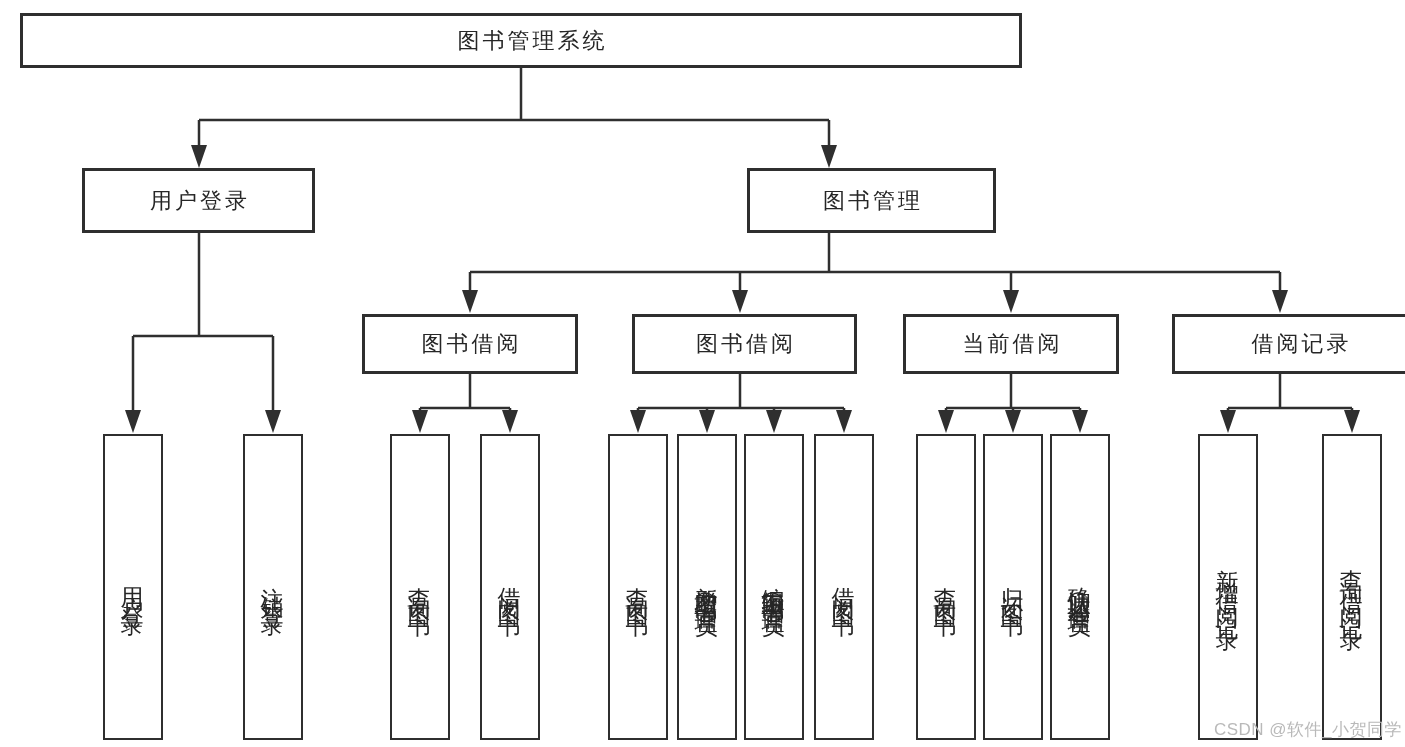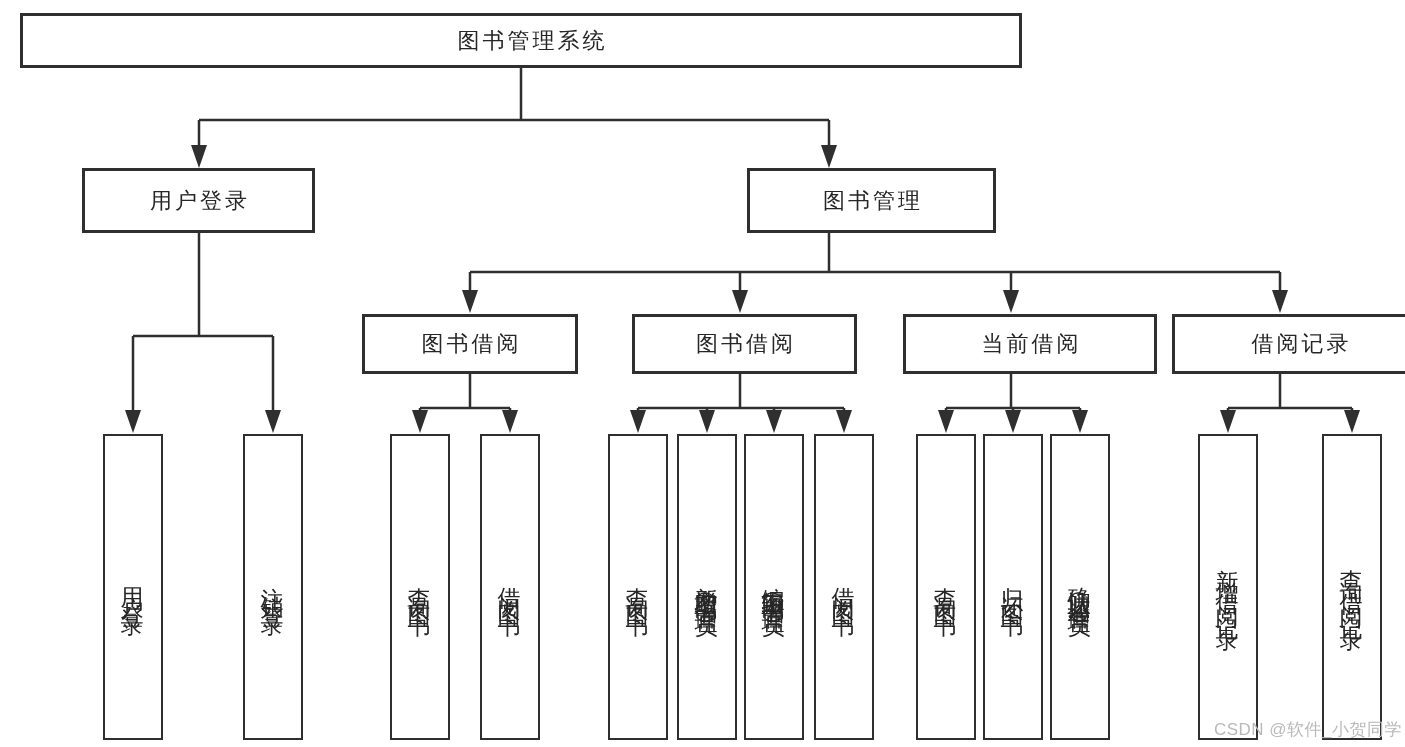--- a/index.html
+++ b/index.html
@@ -102,21 +102,21 @@
   <div class="box l2-box" style="left:710px; width:249px;margin-left:37px;">
     <span class="label">图书管理</span>
   </div>
 
   <div class="box l3-box" style="left:362px; width:216px;">
     <span class="label">图书借阅</span>
   </div>
   <div class="box l3-box" style="left:632px; width:225px;">
     <span class="label">图书借阅</span>
   </div>
-  <div class="box l3-box" style="left:903px; width:254px;">
+  <div class="box l3-box" style="left:903px; width:216px;">
     <span class="label">当前借阅</span>
   </div>
   <div class="box l3-box" style="left:1172px; width:256px;">
     <span class="label">借阅记录</span>
   </div>
 
   <div class="box leaf-box" style="left:103px;">
     <span class="vlabel">用户登录</span>
   </div>
   <div class="box leaf-box" style="left:243px;">

